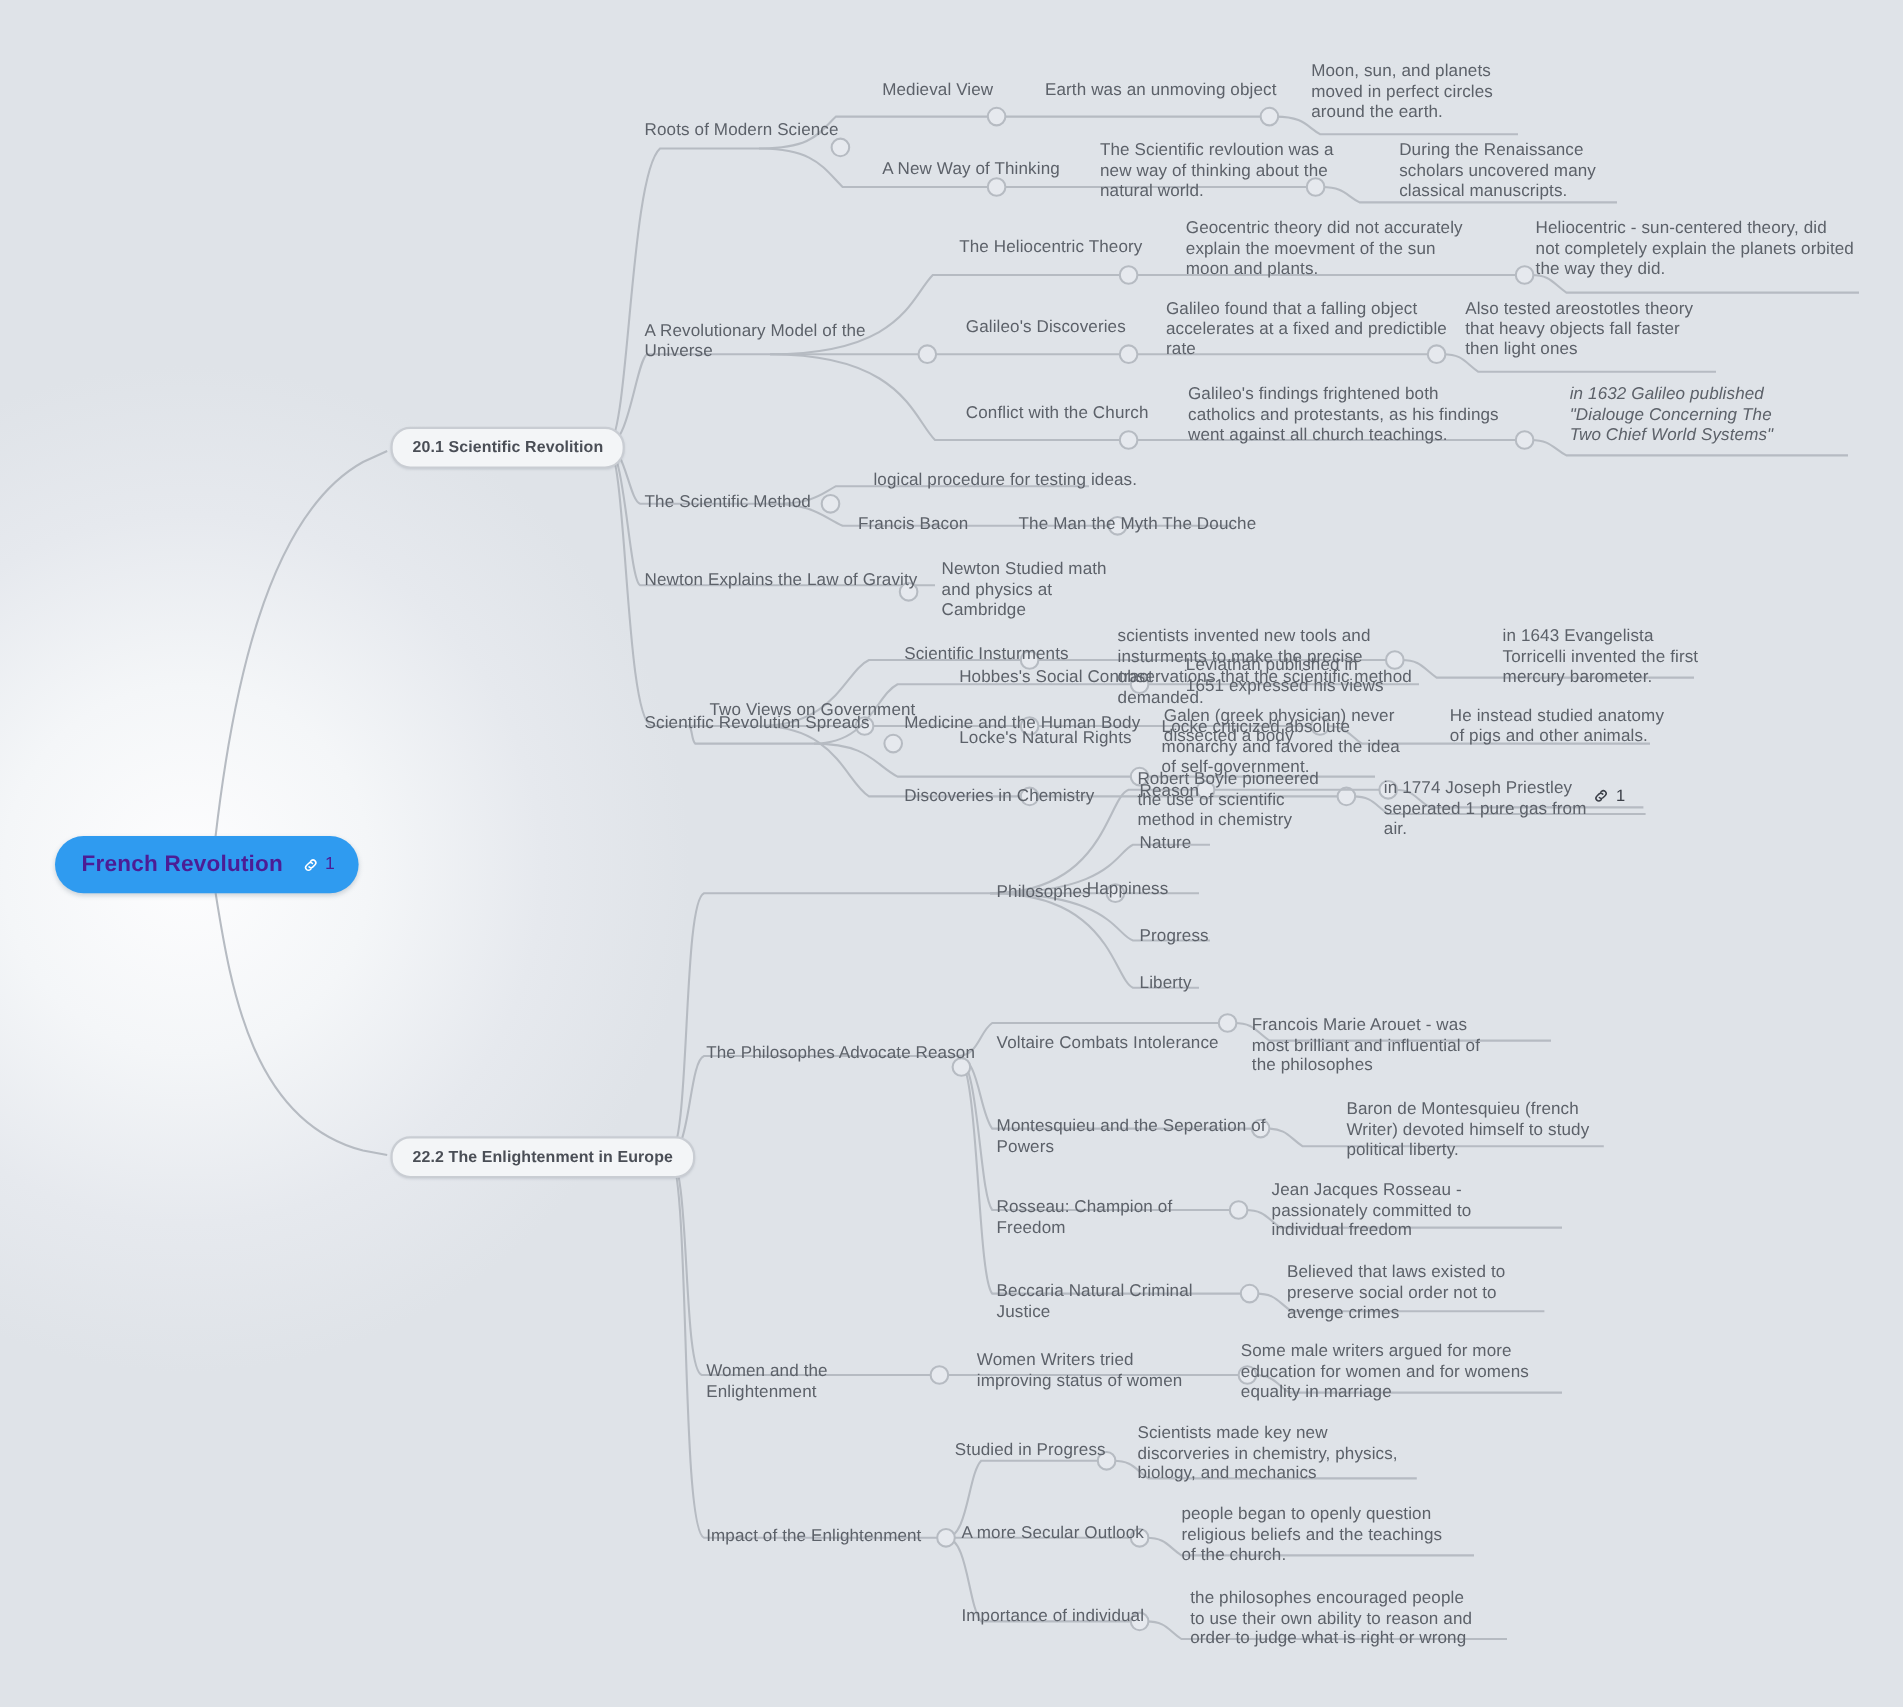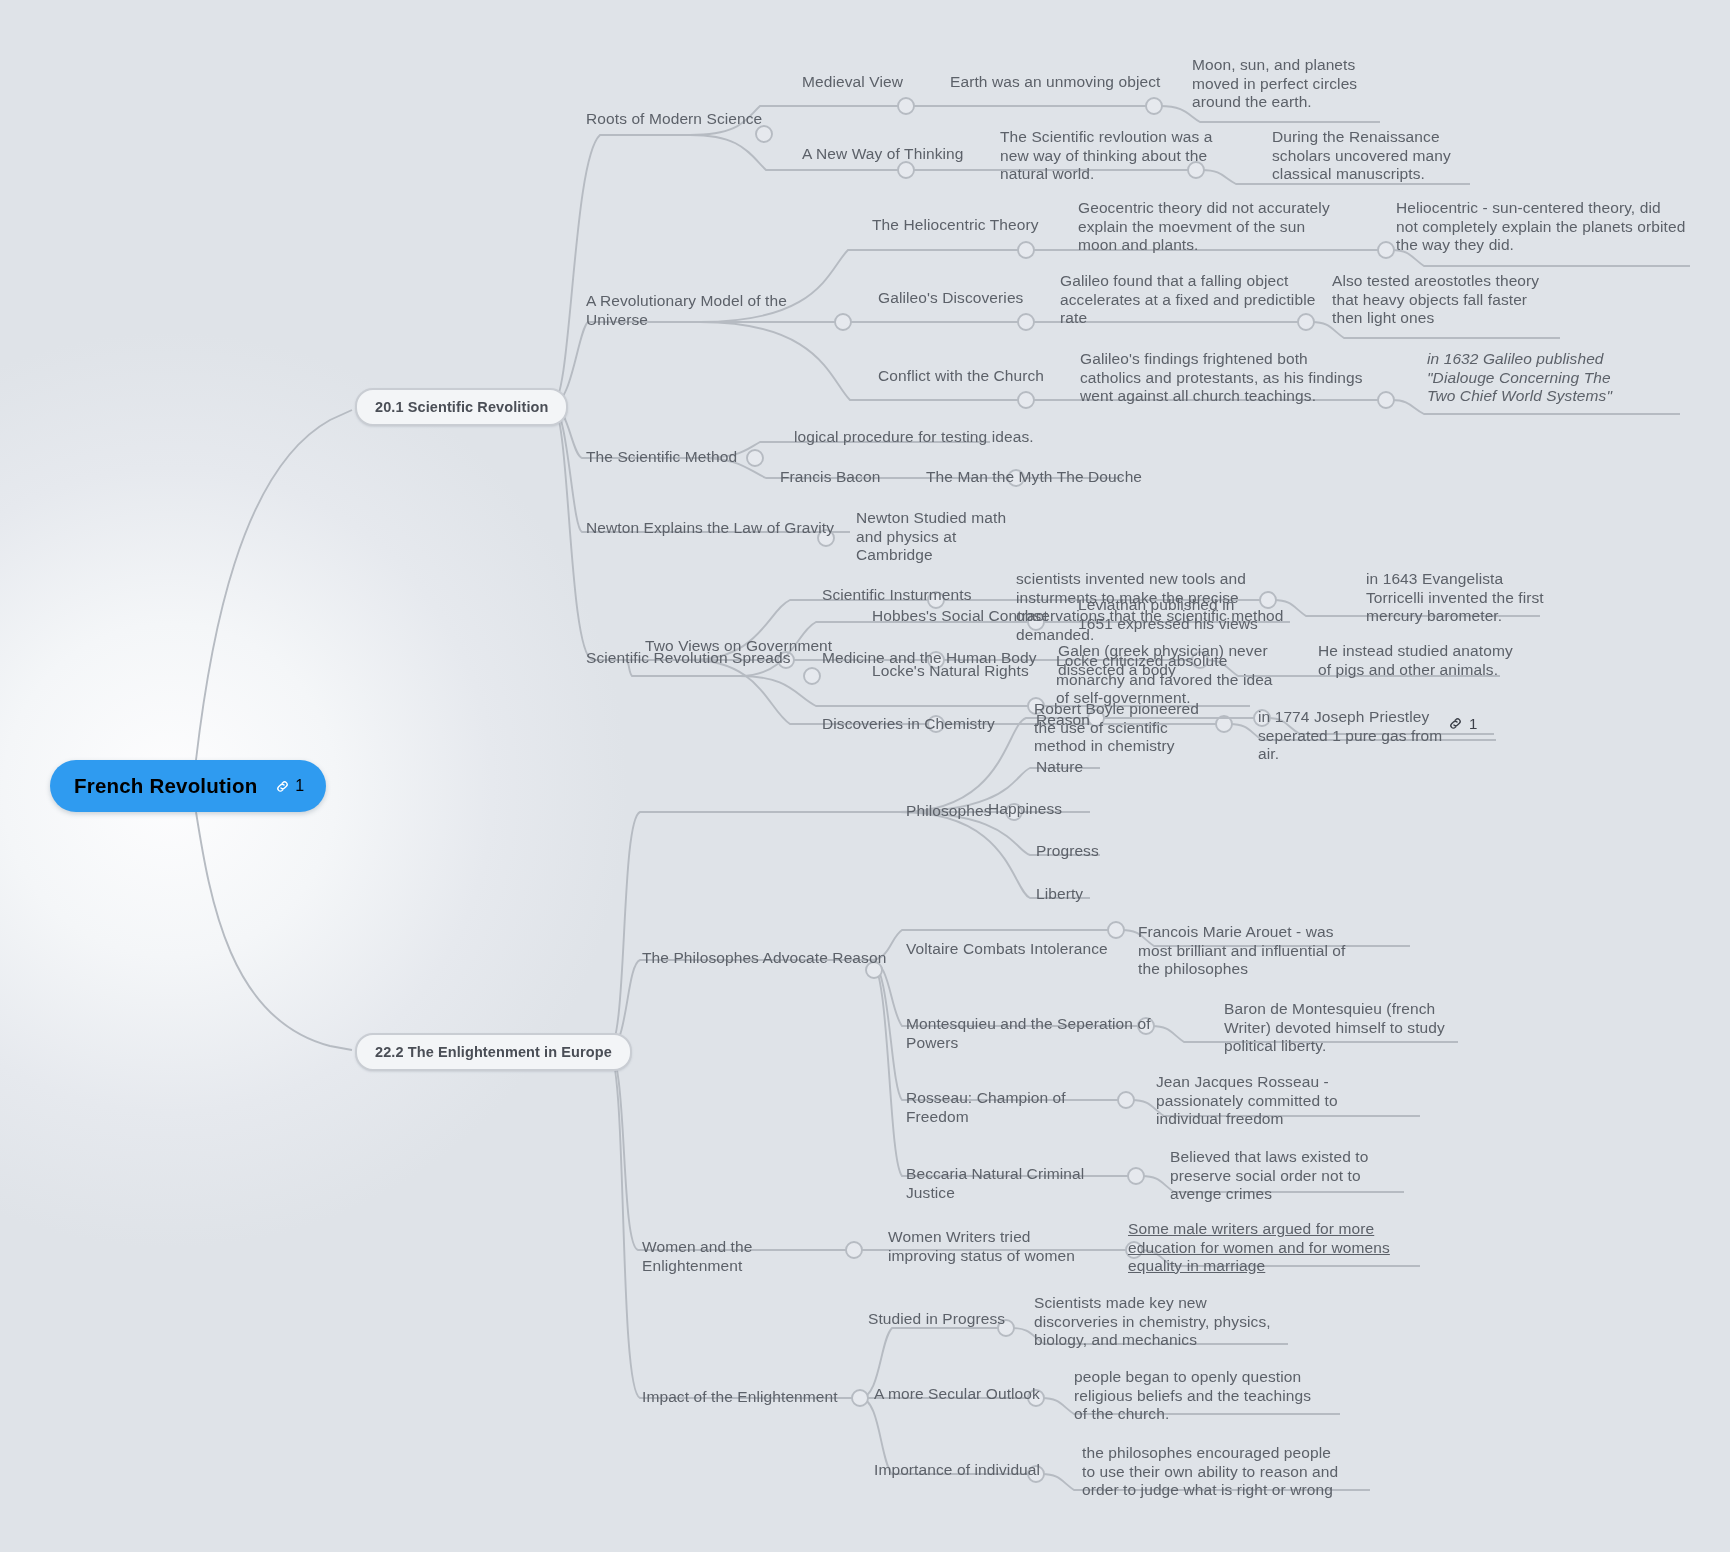--- a/index.html
+++ b/index.html
@@ -29,21 +29,21 @@
   
   #root-node{
     position:absolute;
     left:50px;top:760px;
     height:52px;
     display:flex;align-items:center;
     padding:0 22px 0 24px;
     background:#2f9bf0;
     border-radius:26px;
     box-shadow:0 2px 5px rgba(80,100,120,.28);
-    color:#000000;
+    color:#4c1d95;
     font-size:20.5px;
     font-weight:700;
     letter-spacing:.2px;
   }
   #root-node .linkbadge{
     display:flex;align-items:center;gap:5px;
     margin-left:18px;font-size:16px;font-weight:400;
   }
   
   .pill{
@@ -281,21 +281,21 @@
   <div class="node" style="left:1138px;top:923px;width:210px;">Francois Marie Arouet - was most brilliant and influential of the philosophes</div>
   <div class="node" style="left:906px;top:1015px;width:270px;">Montesquieu and the Seperation of Powers</div>
   <div class="node" style="left:1224px;top:1000px;width:230px;">Baron de Montesquieu (french Writer) devoted himself to study political liberty.</div>
   <div class="node" style="left:906px;top:1089px;width:220px;">Rosseau: Champion of Freedom</div>
   <div class="node" style="left:1156px;top:1073px;width:220px;">Jean Jacques Rosseau - passionately committed to individual freedom</div>
   <div class="node" style="left:906px;top:1165px;width:230px;">Beccaria Natural Criminal Justice</div>
   <div class="node" style="left:1170px;top:1148px;width:220px;">Believed that laws existed to preserve social order not to avenge crimes</div>
 
   <div class="node" style="left:642px;top:1238px;width:200px;">Women and the Enlightenment</div>
   <div class="node" style="left:888px;top:1228px;width:210px;">Women Writers tried improving status of women</div>
-  <div class="node" style="left:1128px;top:1220px;width:290px;text-decoration:underline;">Some male writers argued for more education for women and for womens equality in marriage</div>
+  <div class="node" style="left:1128px;top:1220px;width:290px;">Some male writers argued for more education for women and for womens equality in marriage</div>
 
   <div class="node" style="left:642px;top:1388px;width:220px;">Impact of the Enlightenment</div>
   <div class="node" style="left:868px;top:1310px;width:180px;">Studied in Progress</div>
   <div class="node" style="left:1034px;top:1294px;width:240px;">Scientists made key new discorveries in chemistry, physics, biology, and mechanics</div>
   <div class="node" style="left:874px;top:1385px;width:190px;">A more Secular Outlook</div>
   <div class="node" style="left:1074px;top:1368px;width:250px;">people began to openly question religious beliefs and the teachings of the church.</div>
   <div class="node" style="left:874px;top:1461px;width:190px;">Importance of individual</div>
   <div class="node" style="left:1082px;top:1444px;width:260px;">the philosophes encouraged people to use their own ability to reason and order to judge what is right or wrong</div>
 
 </div>

